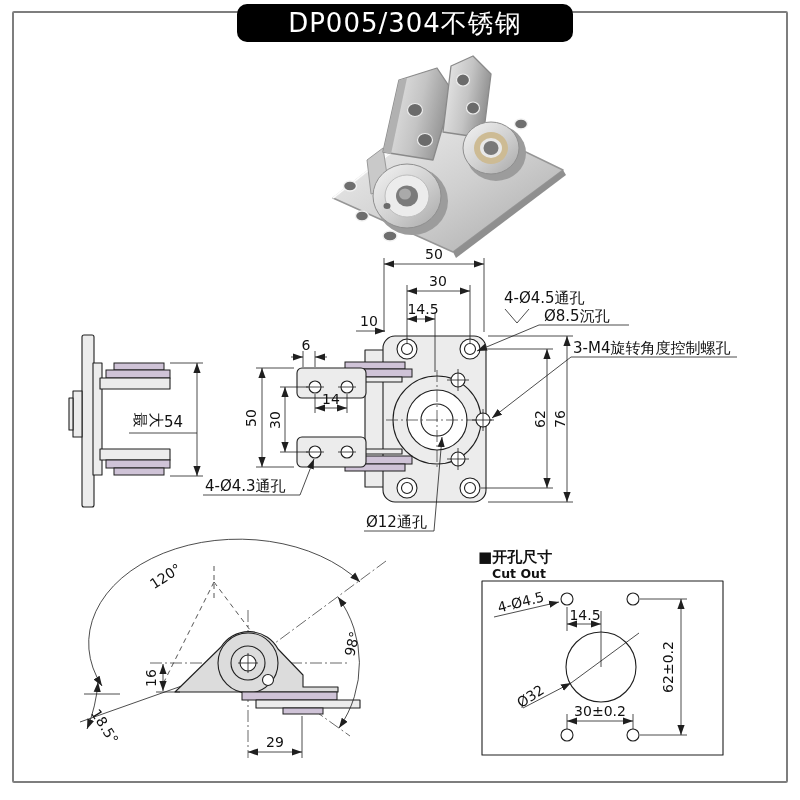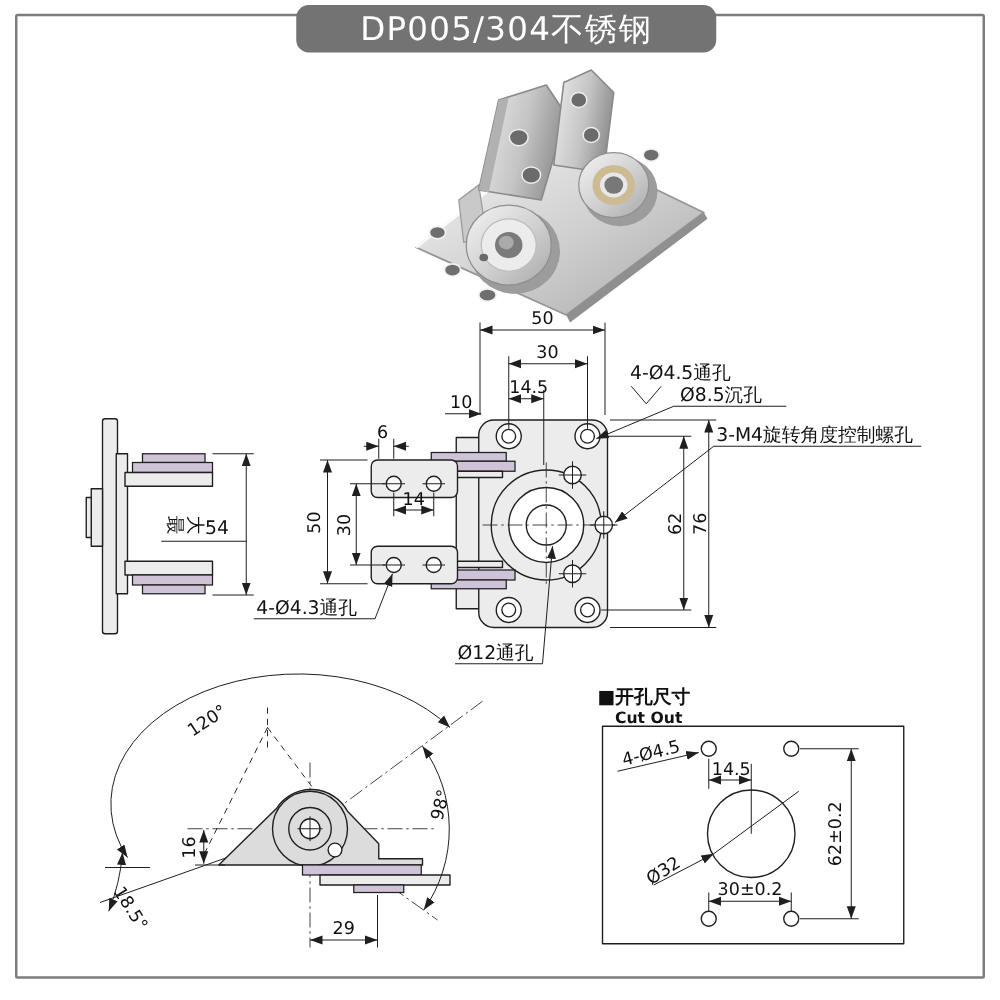--- a/index.html
+++ b/index.html
@@ -1,21 +1,21 @@
 <!DOCTYPE html>
 <html><head>
 <meta charset="utf-8">
 <style>
   html,body{margin:0;padding:0;background:#fff;}
   #stage{position:relative;width:800px;height:800px;background:#fff;overflow:hidden;
          font-family:"DejaVu Sans",sans-serif;}
   .page-border{position:absolute;left:12px;top:11px;width:776px;height:772px;
     box-sizing:border-box;border:2.5px solid #7e7e7e;border-radius:2px;}
   .title-bar{position:absolute;left:237px;top:4px;width:336px;height:38px;
-    background:#737373;border-radius:10px;display:flex;align-items:center;justify-content:center;
+    background:#000000;border-radius:10px;display:flex;align-items:center;justify-content:center;
     color:#fff;font-size:26px;letter-spacing:1px;z-index:5;}
   svg{position:absolute;left:0;top:0;}
   
   .s  {stroke:#1f1f1f;stroke-width:1.1;fill:none;stroke-linejoin:round;}
   .sf {stroke:#1f1f1f;stroke-width:1.1;fill:#ececec;stroke-linejoin:round;}
   .sg {stroke:#1f1f1f;stroke-width:1.1;fill:#dcdcdc;stroke-linejoin:round;}
   .sw {stroke:#1f1f1f;stroke-width:1;fill:#cfc3d7;}
   .wh {stroke:#1f1f1f;stroke-width:1.1;fill:#fff;}
   .d  {stroke:#1f1f1f;stroke-width:0.8;fill:none;}
   .cl {stroke:#2a2a2a;stroke-width:0.7;fill:none;stroke-dasharray:12 3 2 3;}

